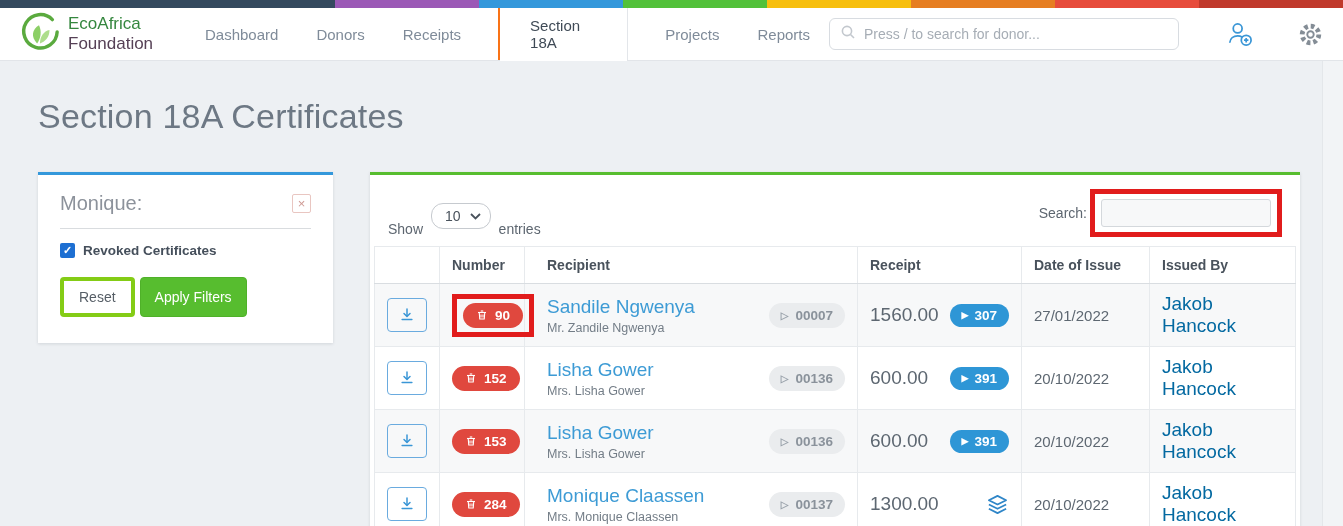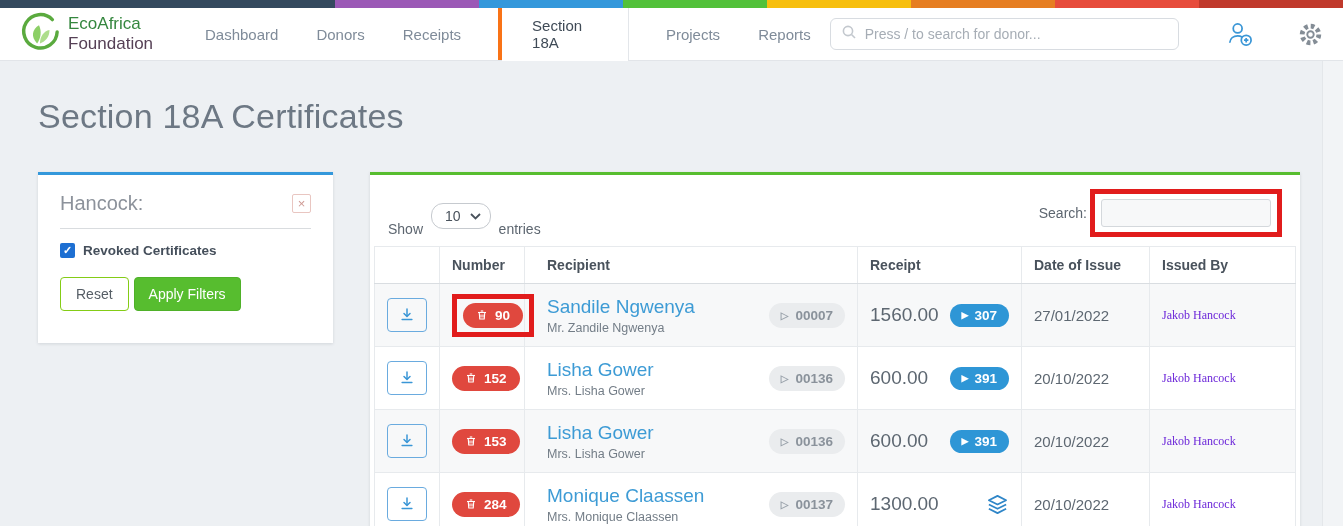--- a/index.html
+++ b/index.html
@@ -20,21 +20,21 @@
   .logo { display:flex; align-items:center; gap:8px; width:168px; flex:0 0 auto; }
   .logo-text { font-size:17px; line-height:1.18; font-weight:400; }
   .logo-line1 { color:#35873f; }
   .logo-line2 { color:#564156; }
   .nav { display:flex; align-items:center; height:100%; }
   .nav-item {
     color:#7f8b99; font-size:15px; padding:0 19px; cursor:pointer;
     height:100%; display:flex; align-items:center;
   }
   .nav-item.active {
-    color:#3f4a56; background:#fff; border-left:4px solid #f97316; border-right:1px solid #e3e6ea;
+    color:#3f4a56; background:#fff; border-left:2px solid #f97316; border-right:1px solid #e3e6ea;
     padding:0 30px; margin:0 18px; position:relative;
   }
   .nav-item.active::after { content:""; position:absolute; left:0; right:0; bottom:-1px; height:1px; background:#fff; }
   .hdr-search {
     margin-left:auto; width:357px; height:32px; border:1px solid #d8dce1; border-radius:6px;
     background:#fff; display:flex; align-items:center; padding:0 10px; gap:8px;
   }
   .hdr-search input {
     border:none; outline:none; flex:1; font-size:14px; color:#4a545e; background:transparent;
     font-family:"Liberation Sans", sans-serif;
@@ -59,21 +59,21 @@
   }
   .filters-divider { border:none; border-top:1px solid #d9dcdf; margin:13px 0 14px; }
   .chk-row { display:flex; align-items:center; gap:8px; }
   .checkbox {
     width:15px; height:15px; background:#1d6fd2; border-radius:2px; color:#fff;
     font-size:11px; font-weight:700; display:inline-flex; align-items:center; justify-content:center; cursor:pointer;
   }
   .chk-label { font-size:13.5px; font-weight:700; color:#454f5b; }
   .filters-btns { display:flex; gap:5px; margin-top:19px; }
   .btn-reset {
-    background:#fff; border:1px solid #84cc16; border-radius:4px; color:#565e66;
+    background:#fff; border:4px solid #84cc16; border-radius:4px; color:#565e66;
     font-size:14px; padding:8px 15px; cursor:pointer; font-family:"Liberation Sans", sans-serif;
   }
   .btn-apply {
     background:#57bd2f; border:1px solid #4fb129; border-radius:4px; color:#fff;
     font-size:14px; padding:8px 14px; cursor:pointer; font-family:"Liberation Sans", sans-serif;
   }
   
   .table-card { left:370px; top:172px; width:930px; height:380px; border-top:3px solid #57bd2f; padding:14px 4px 0; }
   .tbl-toolbar { display:flex; align-items:flex-end; padding:0 14px; margin-bottom:9px; }
   .tbl-toolbar .lbl { font-size:14px; color:#5d6670; }
@@ -120,21 +120,21 @@
   }
   .play-o { font-size:10px; color:#9aa2ab; }
   .cell-amt .amt-flex { display:flex; align-items:center; justify-content:space-between; }
   .amt-text { font-size:19px; color:#5d6771; }
   .badge-blue {
     display:inline-flex; align-items:center; gap:6px; background:#2e96d6; color:#fff;
     font-size:13.5px; font-weight:700; padding:4px 12px; border-radius:20px; cursor:pointer;
   }
   .play-f { font-size:9px; }
   .cell-date { font-size:15px; color:#5d6771; }
-  .cell-by { font-size:12px; color:#6d28d9;font-family:Liberation Serif, serif; }
+  .cell-by { font-size:19px; color:#0369a1; }
   
   .scroll-strip {
     position:absolute; right:0; top:61px; width:21px; height:465px;
     background:#f2f4f6; border-left:1px solid #e4e7ea;
   }
 </style>
 </head>
 <body>
 
 <div class="page">
@@ -198,21 +198,21 @@
         <circle cx="12" cy="12" r="8" stroke="#848d96" stroke-width="4.6" stroke-dasharray="3.5 2.78"></circle>
         <circle cx="12" cy="12" r="3.1" stroke="#848d96" stroke-width="1.8"></circle>
       </svg>
     </button>
   </div>
 
   <h1 class="page-title">Section 18A Certificates</h1>
 
   <div class="card filters-card">
     <div class="filters-head">
-      <span class="filters-title">Hancock:</span>
+      <span class="filters-title">Monique:</span>
       <button class="filters-close">×</button>
     </div>
     <hr class="filters-divider">
     <div class="chk-row">
       <span class="checkbox">✓</span>
       <span class="chk-label">Revoked Certificates</span>
     </div>
     <div class="filters-btns">
       <button class="btn-reset">Reset</button>
       <button class="btn-apply">Apply Filters</button>

